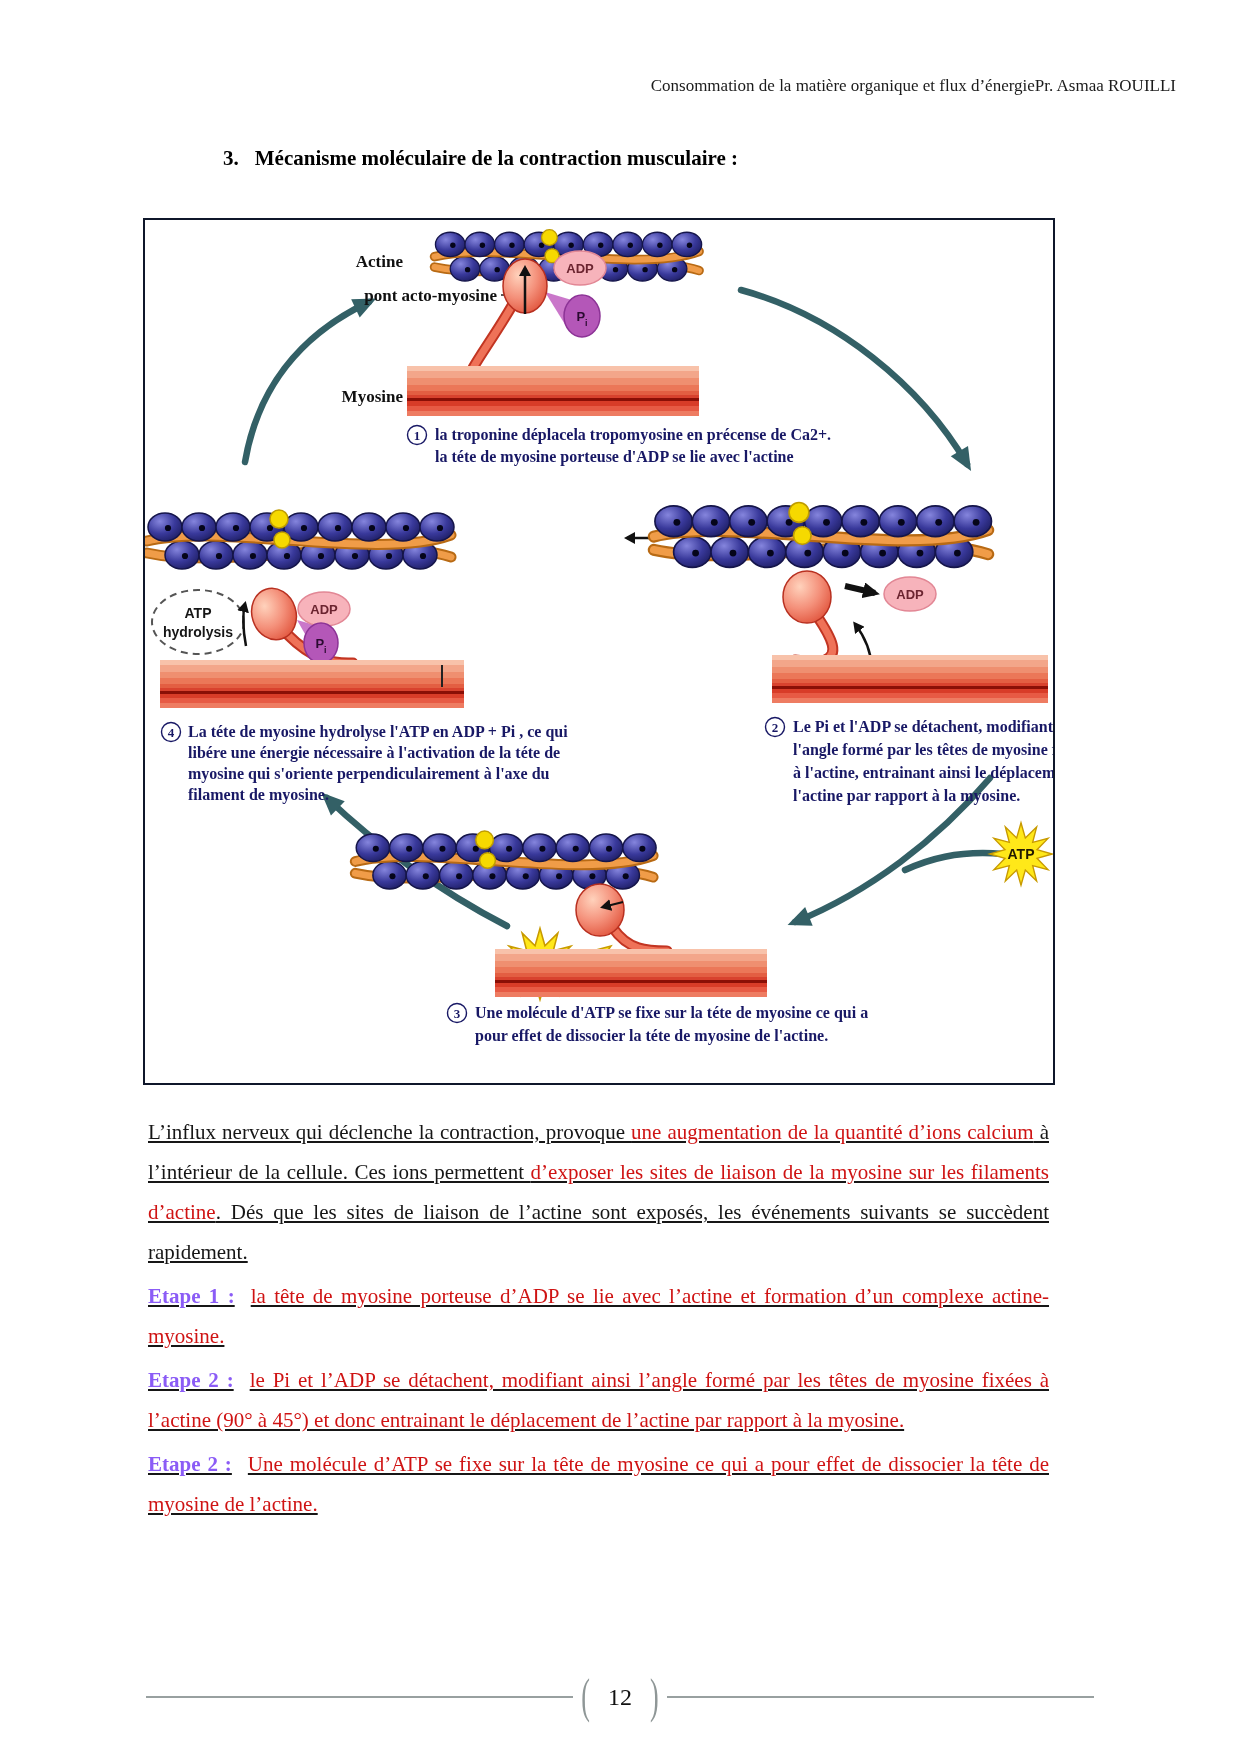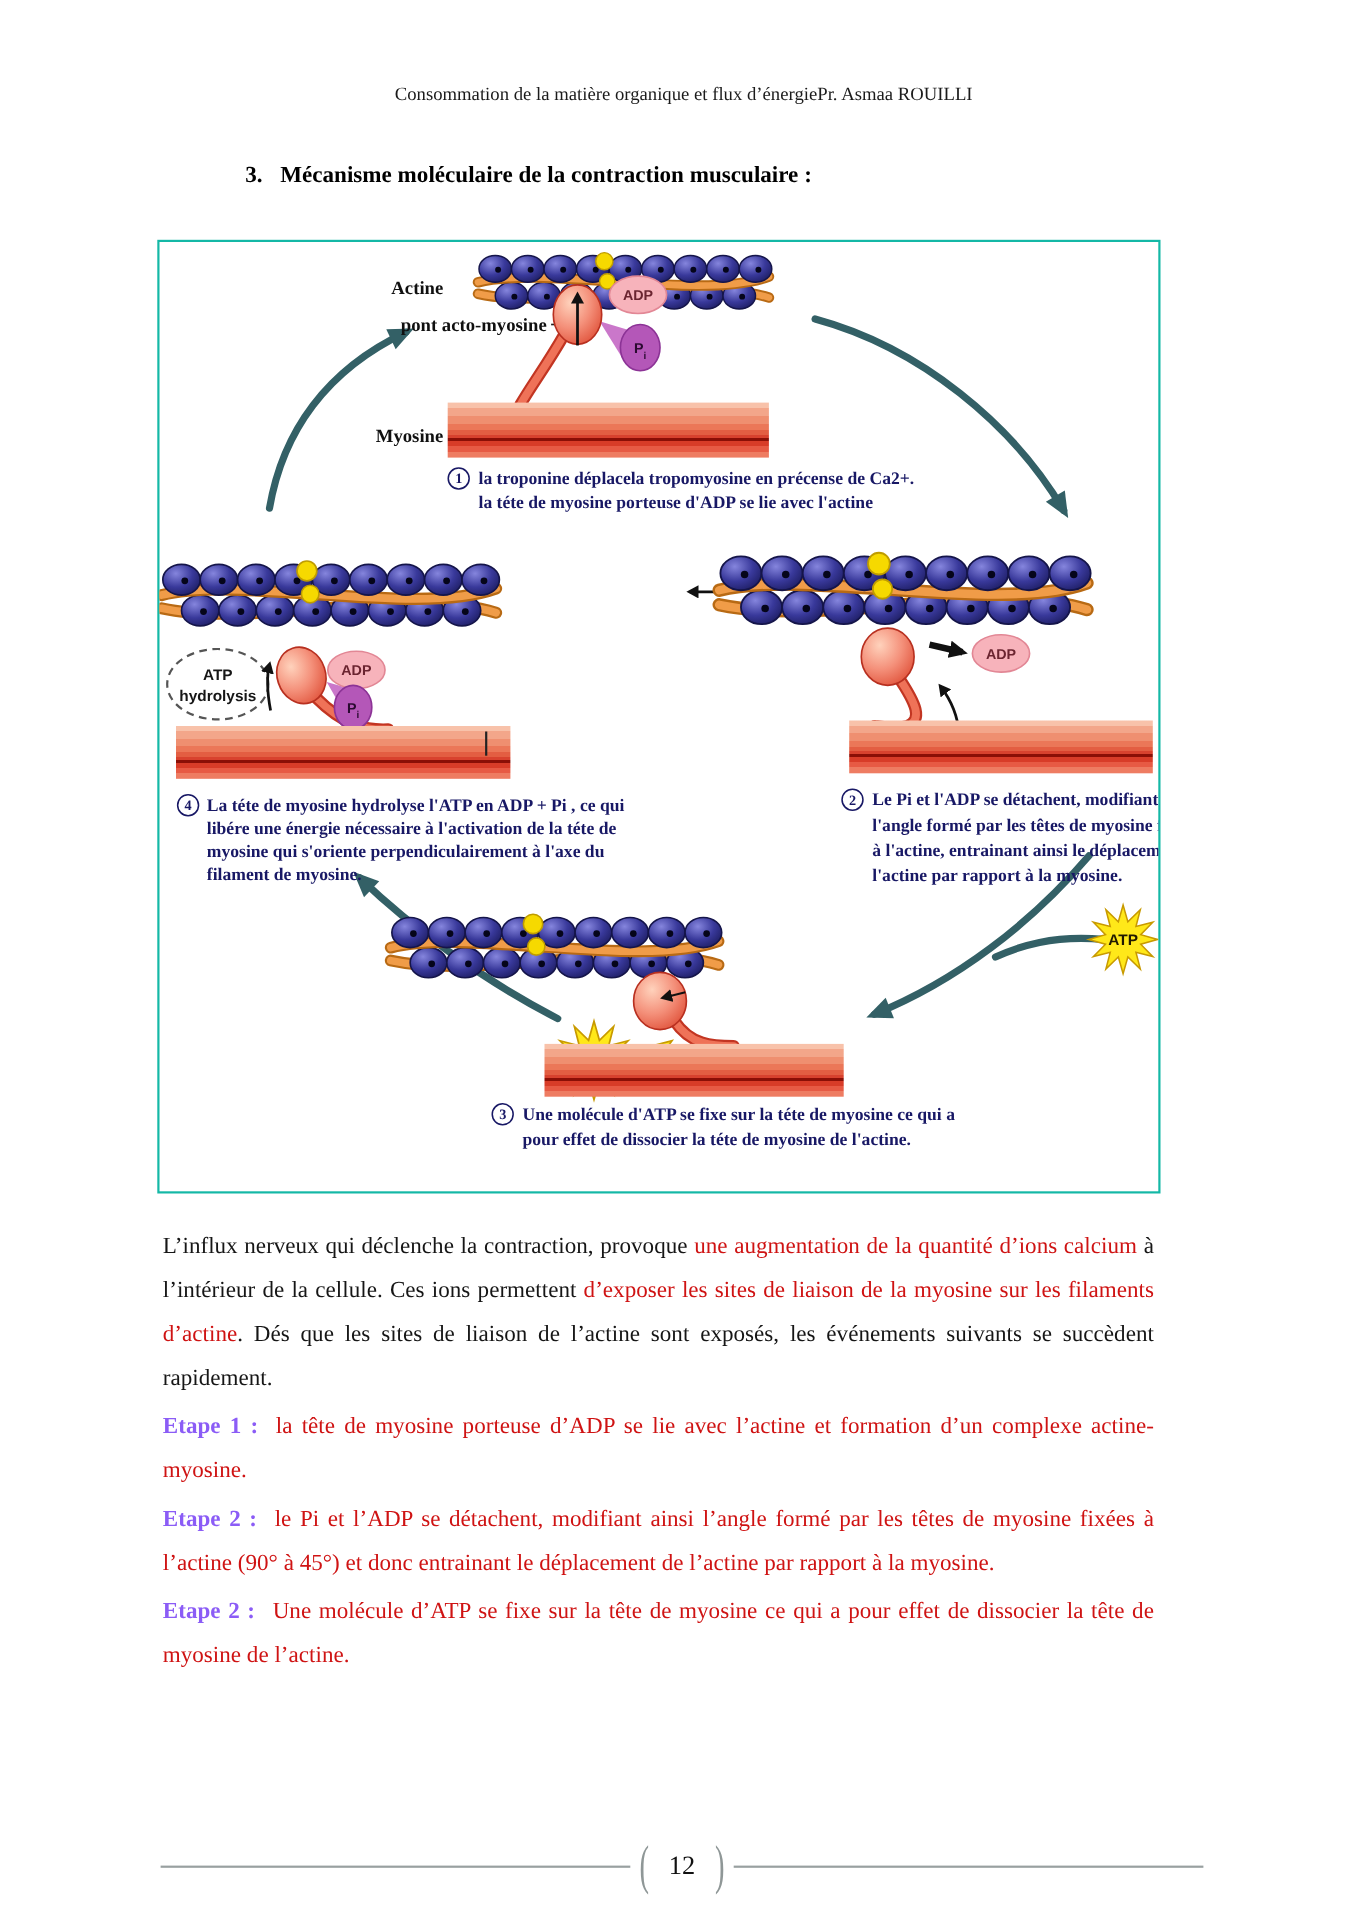--- a/index.html
+++ b/index.html
@@ -1,26 +1,26 @@
 <!DOCTYPE html>
 <html><head>
 <meta charset="utf-8">
 <style>
   html,body{margin:0;padding:0;background:#ffffff;}
   .page{position:relative;width:1240px;height:1754px;background:#fff;
         font-family:"Liberation Serif",serif;overflow:hidden;}
 
   .hdr{position:absolute;top:76px;left:67px;right:64px;display:flex;
-       justify-content:center;font-size:17px;color:#1b1b1b;}
+       justify-content:flex-end;font-size:17px;color:#1b1b1b;}
 
   .title{position:absolute;top:146px;left:223px;display:flex;gap:16px;
          font-weight:bold;font-size:21px;color:#000;}
 
   .fig{position:absolute;left:143px;top:218px;width:912px;height:867px;
-       border:2px solid #14b8a6;box-sizing:border-box;background:#fff;}
+       border:2px solid #0f172a;box-sizing:border-box;background:#fff;}
 
   
   .lbl{font-family:"Liberation Serif",serif;font-weight:bold;font-size:17px;fill:#101010;}
   .cap{font-family:"Liberation Serif",serif;font-weight:bold;font-size:16px;fill:#181865;}
   .cnum{font-family:"Liberation Serif",serif;font-weight:bold;font-size:13px;fill:#181865;text-anchor:middle;}
   .stxt{font-family:"Liberation Sans",sans-serif;font-weight:bold;font-size:13px;fill:#6b2430;text-anchor:middle;}
   .pitxt{font-family:"Liberation Sans",sans-serif;font-weight:bold;font-size:13px;fill:#2a0a30;text-anchor:middle;}
   .atptxt{font-family:"Liberation Sans",sans-serif;font-weight:bold;font-size:14px;fill:#211900;text-anchor:middle;}
   .hydro{font-family:"Liberation Sans",sans-serif;font-weight:bold;font-size:14px;fill:#161616;text-anchor:middle;}
 
@@ -32,21 +32,21 @@
   .headE{fill:url(#gHead);stroke:#b83020;stroke-width:1.5;}
   .adpE{fill:#f7b3bb;stroke:#e28795;stroke-width:1.5;}
   .piE{fill:#b457b8;stroke:#8c3396;stroke-width:1.5;}
   .myoR{fill:url(#gMyo);}
   .teal{stroke:#336066;stroke-width:6.5;fill:none;stroke-linecap:round;}
   .blk{stroke:#111;fill:none;}
   .star{fill:#ffe819;stroke:#c89a00;stroke-width:1.5;}
 
   .bodytext{position:absolute;left:148px;top:1112px;width:901px;
             font-size:21px;line-height:40px;color:#161616;}
-  .bodytext p{margin:0 0 4px 0;text-align:justify;}
+  .bodytext p{margin:0 0 4px 0;text-align:justify;text-decoration:underline;}
   .red{color:#cf1313;}
   .elabel{font-weight:bold;color:#8b5cf6;margin-right:16px;}
 
   .ftr{position:absolute;left:146px;right:146px;top:1682px;display:flex;align-items:center;}
   .fline{flex:1;height:0;border-top:2px solid #98a0a0;}
   .fbr{display:inline-block;font-size:26px;color:#8f9797;transform:scaleY(1.9);margin:0 8px;font-weight:400;}
   .fnum{font-size:24px;color:#111;margin:0 10px;}
 </style>
 </head>
 <body>

